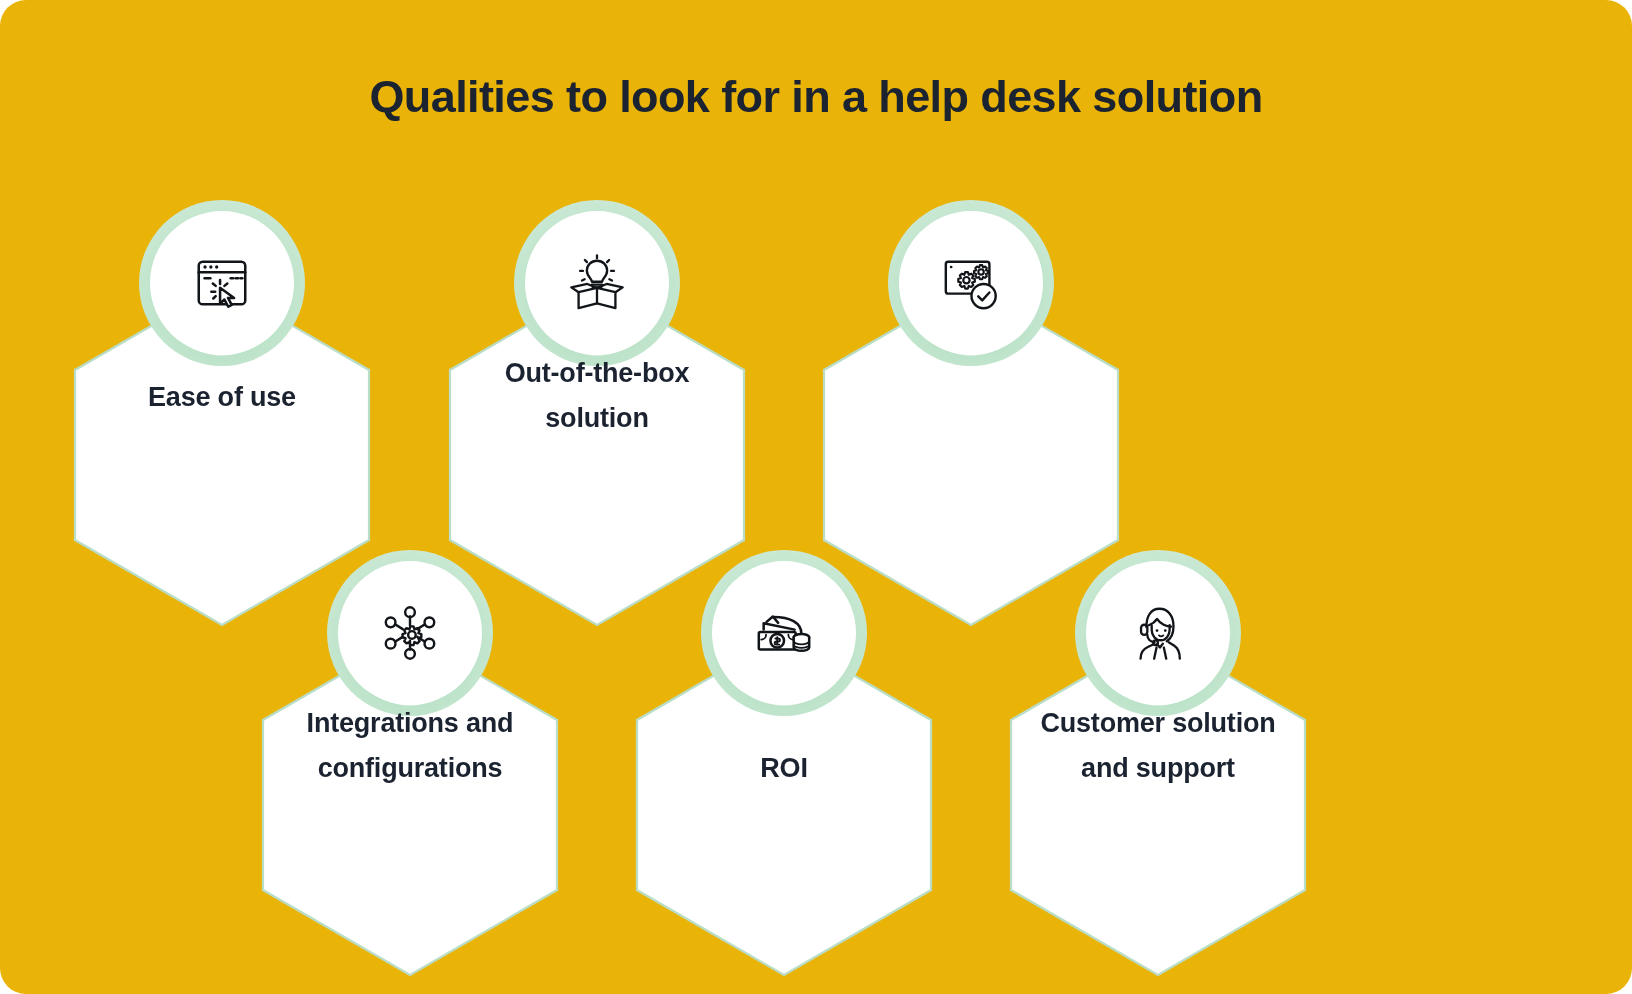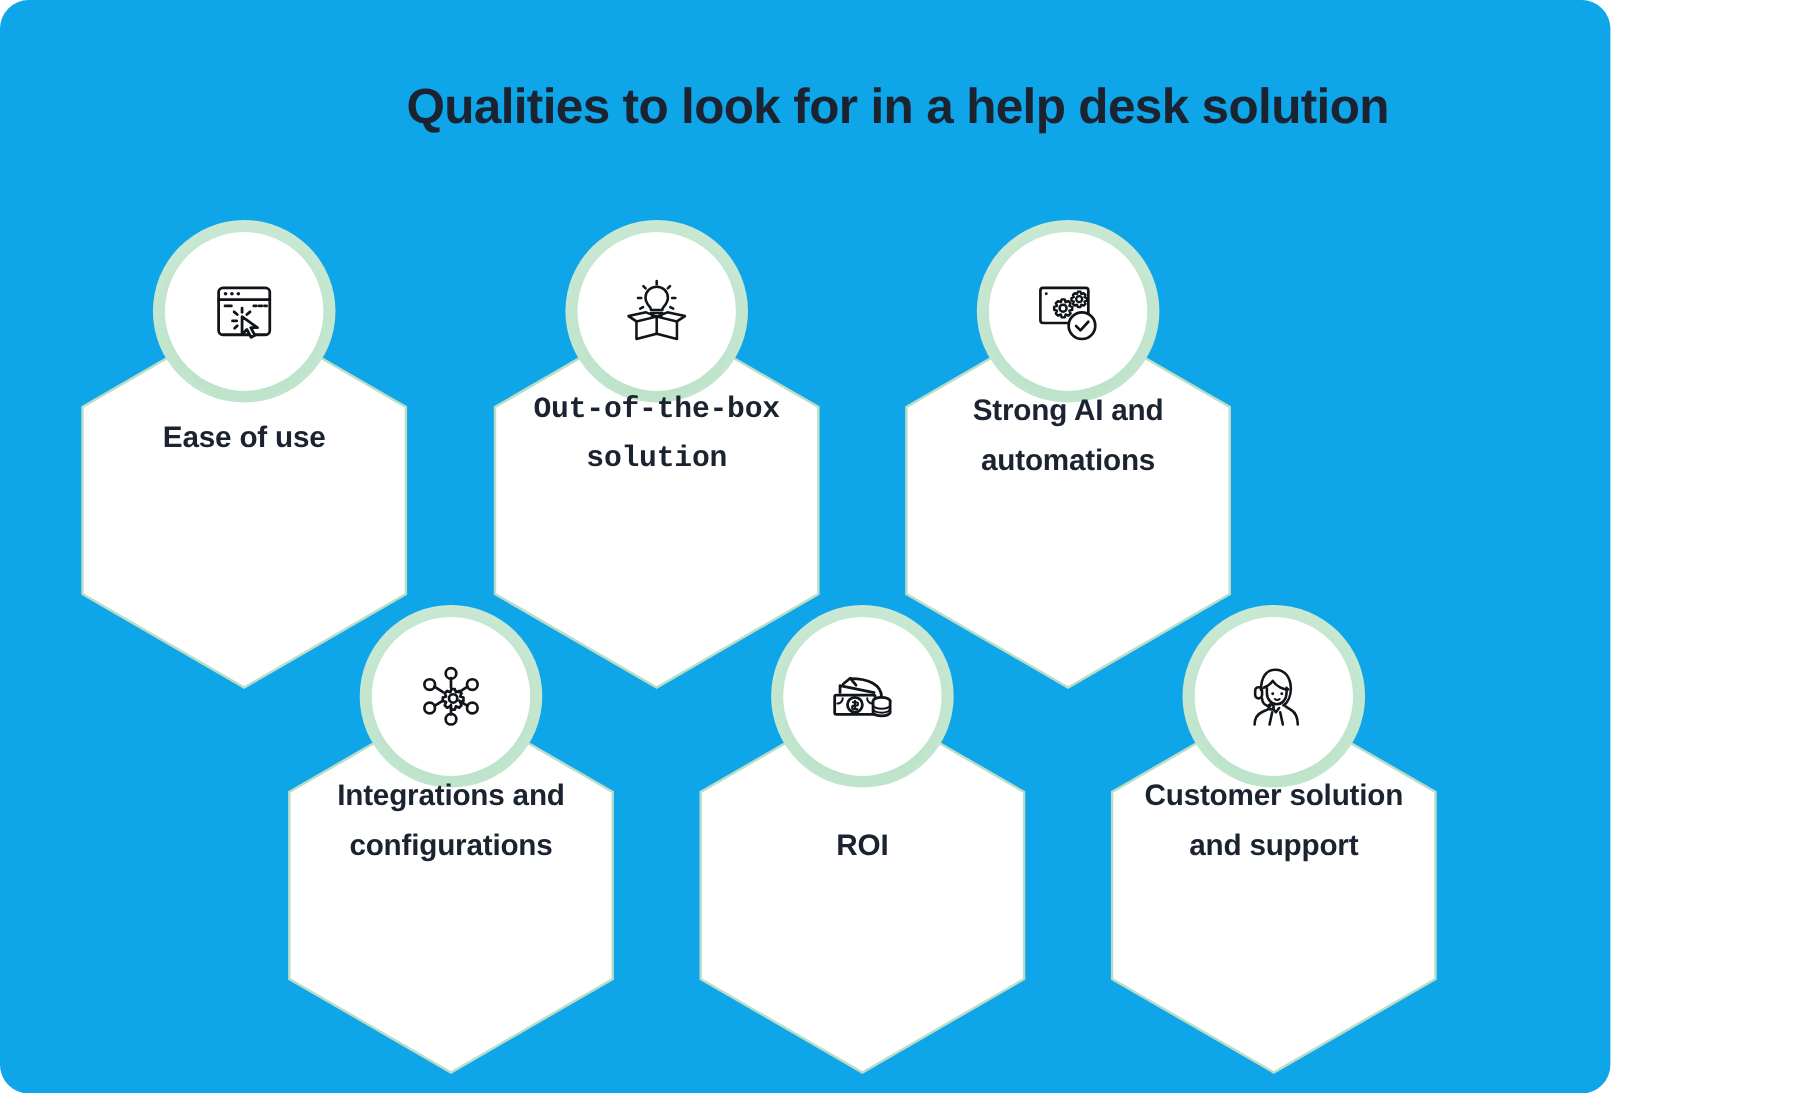--- a/index.html
+++ b/index.html
@@ -6,23 +6,23 @@
 
   html, body {
     width: 1632px;
     height: 994px;
     background: #ffffff;
     font-family: "Liberation Sans", sans-serif;
   }
 
   #canvas {
     position: relative;
-    width: 1464px;
+    width: 1632px;
     height: 994px;
-    background: #0ea5e9;
+    background: #eab308;
     border-radius: 26px;
     overflow: hidden;
   }
 
   
   #page-title {
     position: absolute;
     top: 70px;
     left: 0;
     width: 1632px;
@@ -94,21 +94,21 @@
     line-height: 1.68;
     letter-spacing: -0.2px;
   }
   .hex-label.two-line { top: 68px; }
 
   
   .row1 { top: 283px; }
   .row2 { top: 633px; }
 
   .c1 { left: 73px; }
-  .c2 { left: 448px; font-family: Liberation Mono, monospace; }
+  .c2 { left: 448px; }
   .c3 { left: 822px; }
   .c4 { left: 1196px; }
 
   .d1 { left: 261px; }
   .d2 { left: 635px; }
   .d3 { left: 1009px; }
 </style>
 </head>
 <body>
 
@@ -192,24 +192,20 @@
           <circle cx="27.3" cy="29.1" r="3.3"></circle>
         </g>
         <g stroke-width="2.2">
           <path d="M36.5 16.6 l1.7-1.6 2.2 .9 .8-2.3 2.4 0 .8 2.3 2.2-.9 1.7 1.6 -.9 2.2 2.3 .8 0 2.4 -2.3 .8 .9 2.2 -1.7 1.7 -2.2-.9 -.8 2.3 -2.4 0 -.8-2.3 -2.2 .9 -1.7-1.7 .9-2.2 -2.3-.8 0-2.4 2.3-.8 z"></path>
           <circle cx="42.4" cy="20.6" r="2.8"></circle>
         </g>
         <circle cx="45" cy="45.5" r="12.5" fill="#ffffff"></circle>
         <polyline points="39.5,45.8 43.6,49.9 51,41.8"></polyline>
       </svg>
     </div>
-    <div class="hex-label two-line">
-      <span>Strong AI and</span><br>
-      <span>automations</span>
-    </div>
   </div>
 
 
   <div class="hex-card row2 d1">
     <div class="hex-shape">
       <svg viewBox="0 0 298 344" xmlns="http://www.w3.org/2000/svg">
         <polygon points="149,2 296,87 296,257 149,342 2,257 2,87" fill="#ffffff" stroke="#b9ddc6" stroke-width="2.2"></polygon>
       </svg>
     </div>
     <div class="icon-halo"></div>

